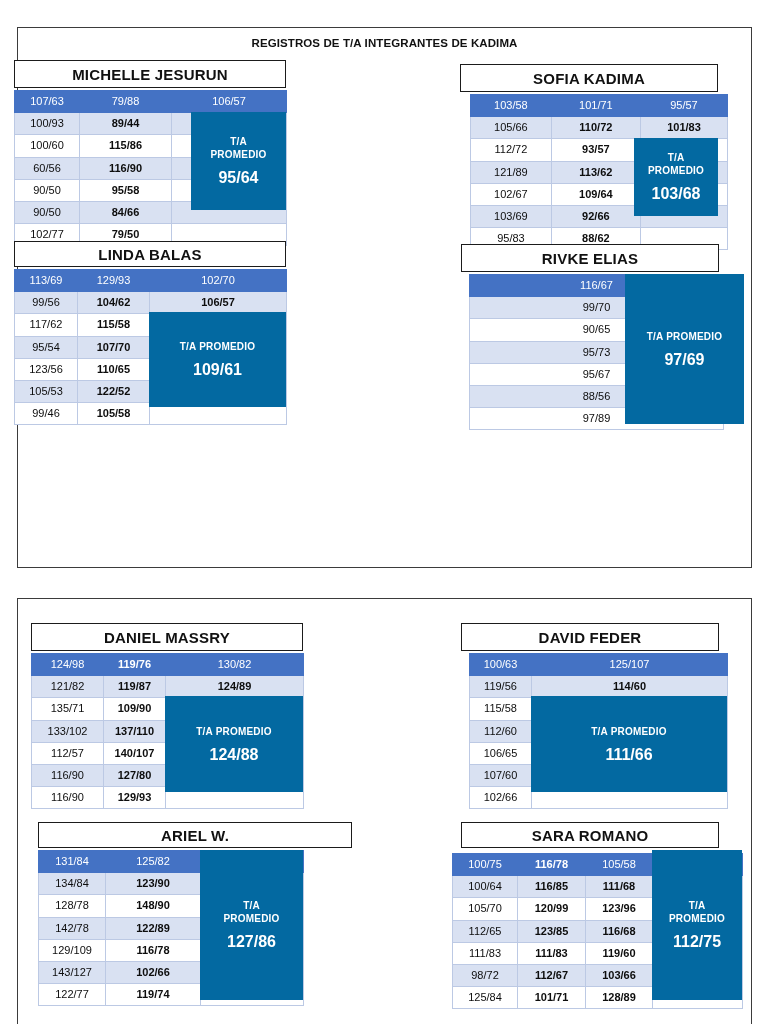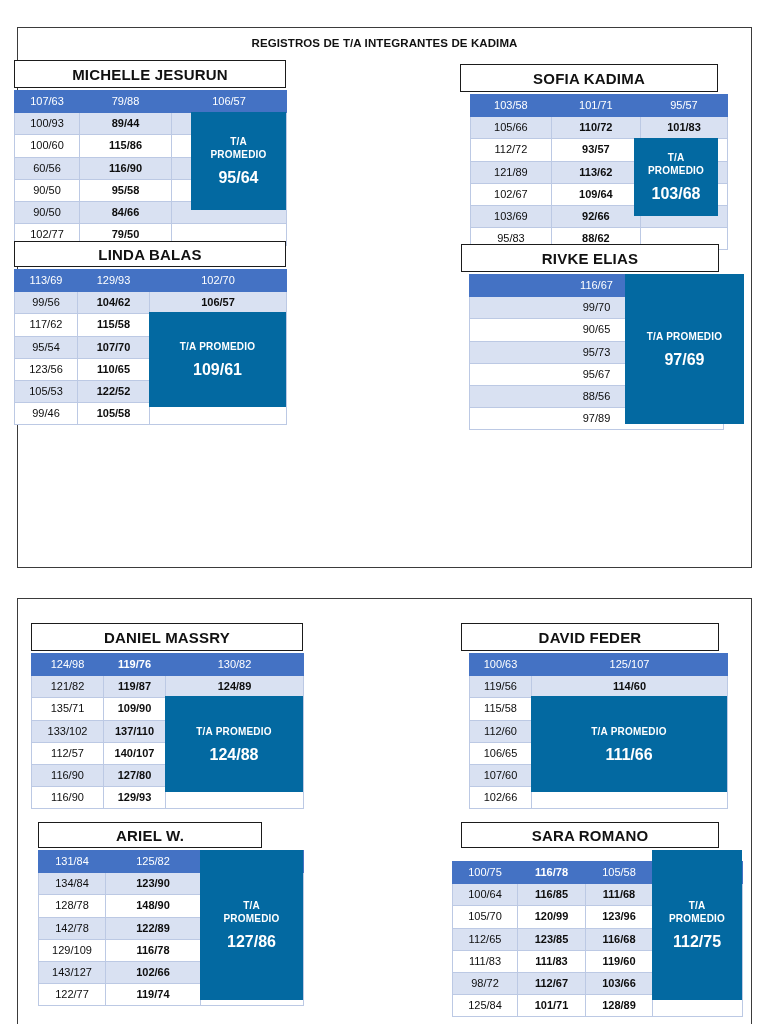--- a/index.html
+++ b/index.html
@@ -369,21 +369,21 @@
       </tr>
     </tbody>
   </table>
   <div class="avg one-line" style="left:70px;top:73px;width:196px;height:96px;">
     <div class="lbl">T/A PROMEDIO</div>
     <div class="val">111/66</div>
   </div>
 </div>
 
 <div class="block" style="left:38px;top:822px;">
-  <div class="name-box" style="width:224px;height:26px;">ARIEL W.</div>
+  <div class="name-box" style="width:314px;height:26px;">ARIEL W.</div>
   <table class="grid" style="margin-top:2px;width:265px;">
     <colgroup>
         <col style="width:67px">
         <col style="width:95px">
         <col style="width:103px">
       </colgroup>
     <tbody>
       <tr class="hdr">
         <td>131/84</td>
         <td>125/82</td>
@@ -423,21 +423,21 @@
   </table>
   <div class="avg" style="left:162px;top:28px;width:103px;height:150px;">
     <div class="lbl">T/A</div>
     <div class="lbl">PROMEDIO</div>
     <div class="val">127/86</div>
   </div>
 </div>
 
 <div class="block" style="left:461px;top:822px;">
   <div class="name-box" style="width:258px;height:26px;">SARA ROMANO</div>
-  <table class="grid" style="margin-top:13px;width:290px;margin-left:-9px;border-radius:18px;">
+  <table class="grid" style="margin-top:5px;width:290px;margin-left:-9px;border-radius:18px;">
     <colgroup>
         <col style="width:65px">
         <col style="width:68px">
         <col style="width:67px">
         <col style="width:90px">
       </colgroup>
     <tbody>
       <tr class="hdr">
         <td>100/75</td>
         <td class="b">116/78</td>

